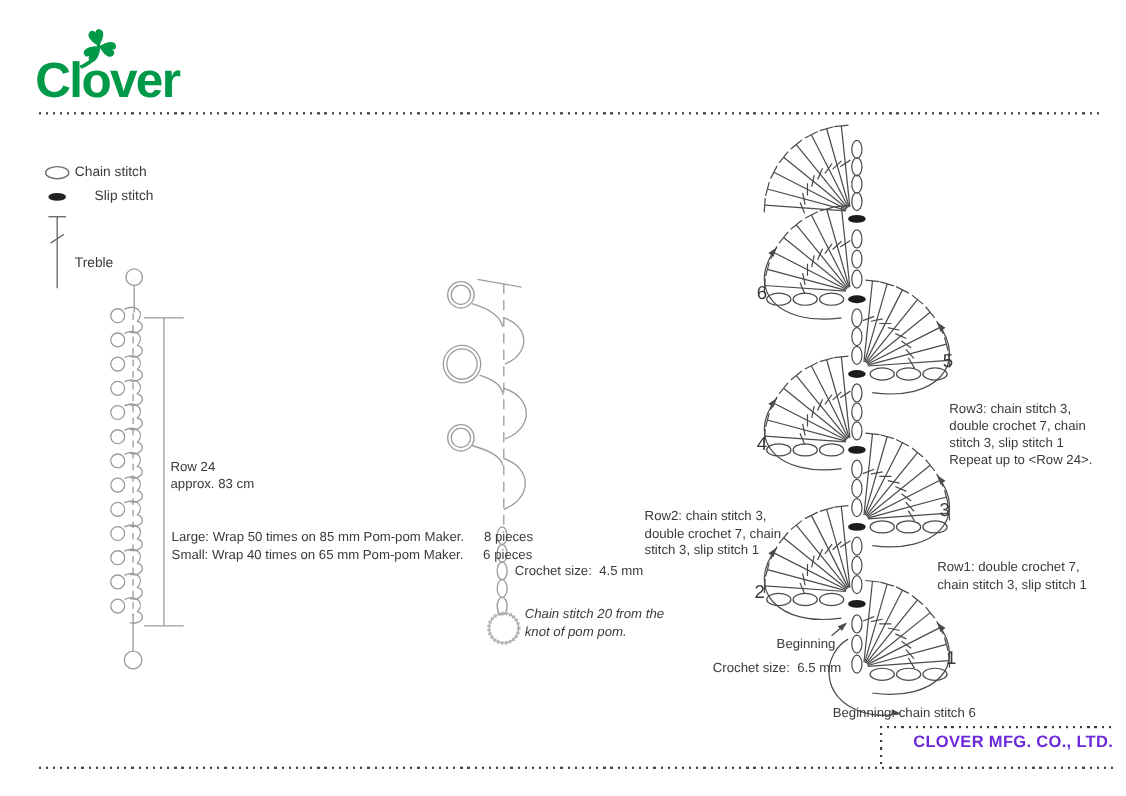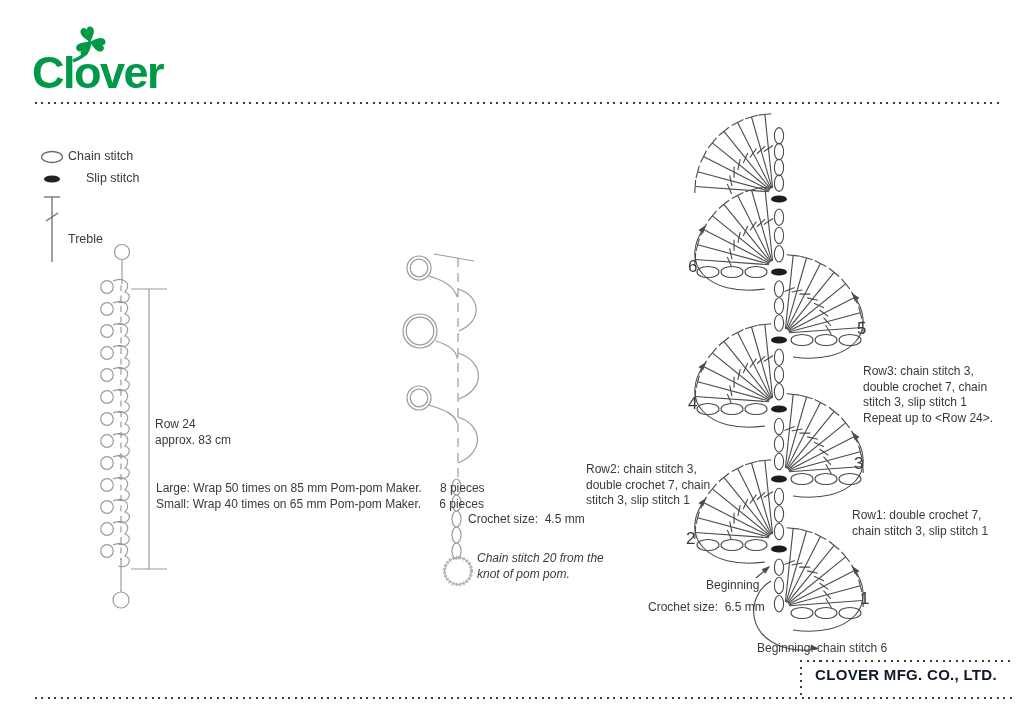--- a/index.html
+++ b/index.html
@@ -22,22 +22,22 @@
   .note-chain20{left:477px;top:551px;font-style:italic;}
   .note-row3{left:863px;top:364px;}
   .note-row2{left:586px;top:462px;}
   .note-row1{left:852px;top:508px;}
   .note-beginning{left:706px;top:578px;}
   .note-crochet65{left:648px;top:600px;}
   .note-beginchain{left:757px;top:641px;}
   .row-num{position:absolute;font-size:17px;color:#3a3a3a;}
   .rn1{left:860px;top:589px;} .rn2{left:686px;top:529px;} .rn3{left:854px;top:454px;}
   .rn4{left:688px;top:394px;} .rn5{left:857px;top:319px;} .rn6{left:688px;top:257px;}
-  .footer-text{position:absolute;left:800px;top:666px;width:212px;text-align:center;
-               font-size:15px;font-weight:bold;color:#0f172a;letter-spacing:0.3px;white-space:nowrap;}
+  .footer-text{position:absolute;left:800px;top:666px;width:212px;text-align:right;
+               font-size:15px;font-weight:bold;color:#6d28d9;letter-spacing:0.3px;white-space:nowrap;}
   svg.canvas{position:absolute;left:0;top:0;}
   svg.logo{position:absolute;left:30px;top:22px;}
 </style>
 </head>
 <body>
 
 <div class="page">
 
   <svg class="logo" width="175" height="78" viewBox="0 0 175 78">
     <g fill="#009948">

